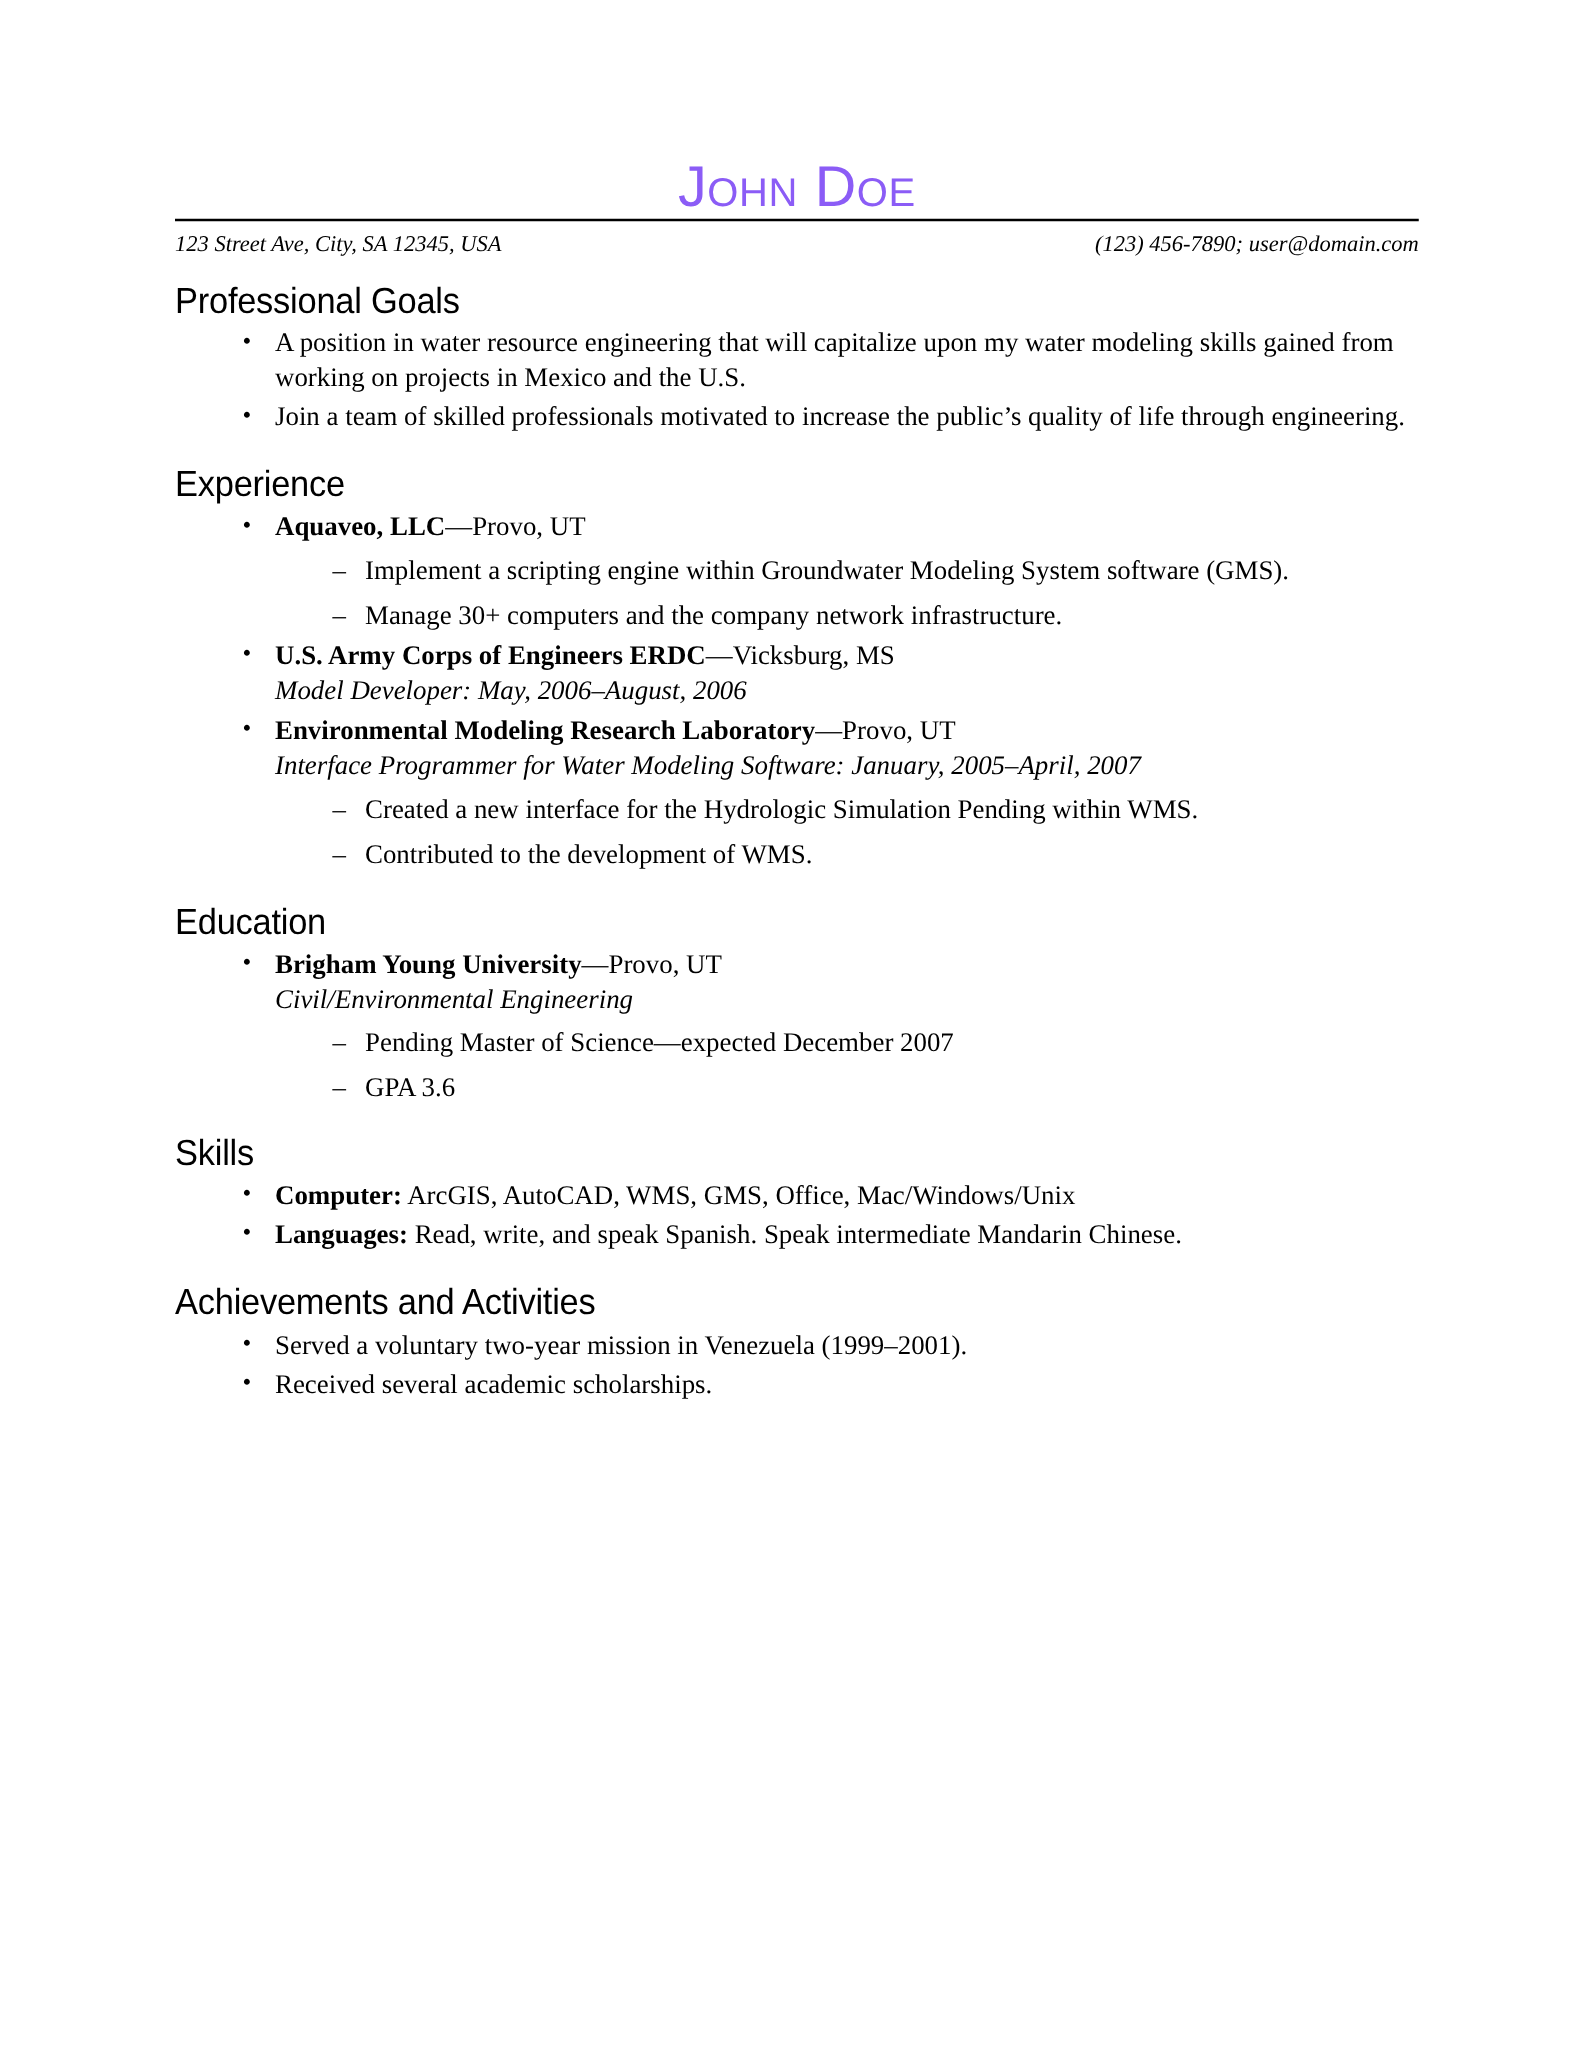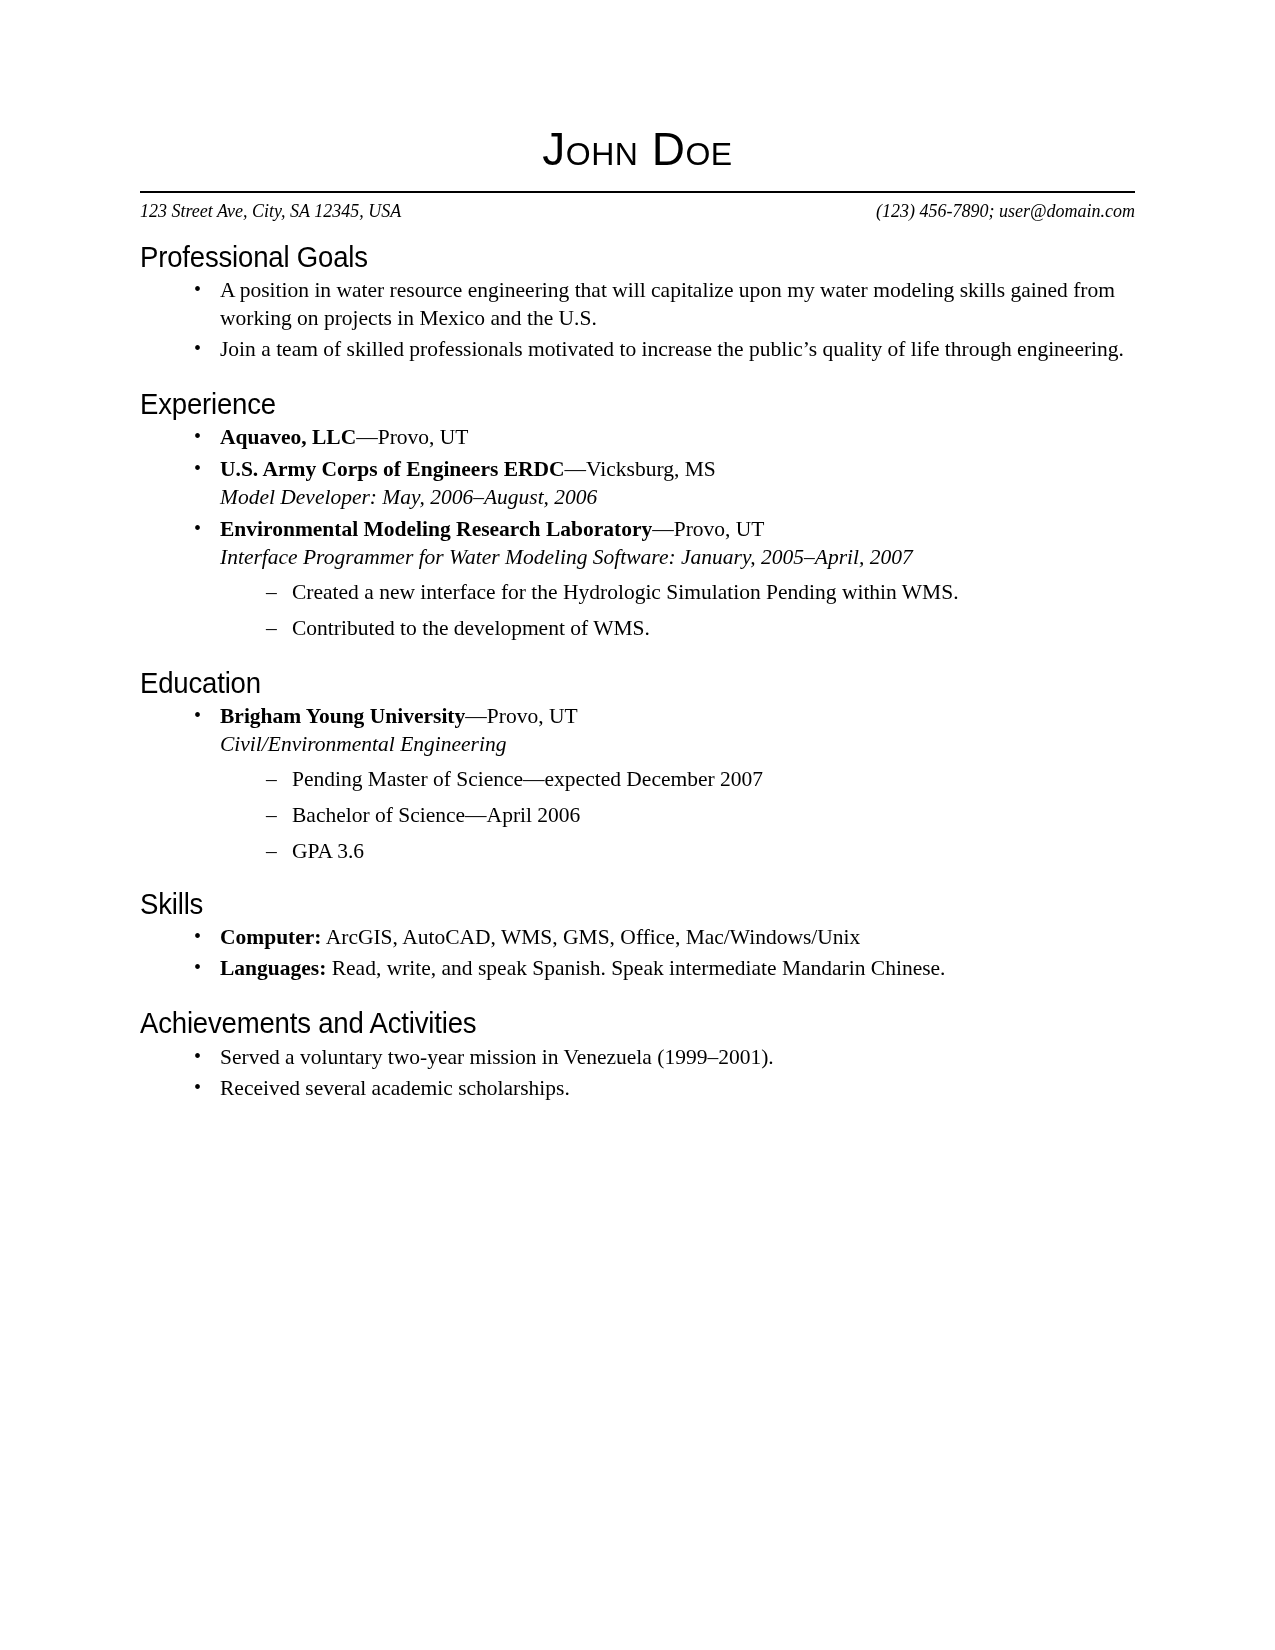--- a/index.html
+++ b/index.html
@@ -30,22 +30,22 @@
   }
   .doc-title {
     font-family: "Liberation Sans", "DejaVu Sans", sans-serif;
     font-size: 46px;
     line-height: 1.0;
     font-weight: 400;
     text-align: center;
     font-variant: small-caps;
     letter-spacing: 0.5px;
     margin: 0;
-    padding-bottom: 19px;
-    color: #000000;
+    padding-bottom: 3px;
+    color: #8b5cf6;
   }
   .title-rule {
     border: 0;
     border-top: 2.2px solid #000;
     margin: 0 0 7px 0;
     width: 100%;
   }
   .contact-row {
     display: flex;
     justify-content: space-between;
@@ -154,20 +154,24 @@
       <li>Join a team of skilled professionals motivated to increase the public’s quality of life through engineering.</li>
     </ul>
   </div>
 
   <div class="section sec-experience">
     <h2 class="section-heading">Experience</h2>
     <ul class="lv1 exp-list">
 
       <li>
         <span class="entry-title"><span class="org">Aquaveo, LLC</span><span>—Provo, UT</span></span>
+        <ul class="lv2">
+          <li>Implement a scripting engine within Groundwater Modeling System software (GMS).</li>
+          <li>Manage 30+ computers and the company network infrastructure.</li>
+        </ul>
       </li>
 
       <li>
         <span class="entry-title"><span class="org">U.S. Army Corps of Engineers ERDC</span><span>—Vicksburg, MS</span></span>
         <span class="entry-role">Model Developer: May, 2006–August, 2006</span>
       </li>
 
       <li>
         <span class="entry-title"><span class="org">Environmental Modeling Research Laboratory</span><span>—Provo, UT</span></span>
         <span class="entry-role">Interface Programmer for Water Modeling Software: January, 2005–April, 2007</span>
@@ -181,21 +185,20 @@
   </div>
 
   <div class="section sec-education">
     <h2 class="section-heading">Education</h2>
     <ul class="lv1 exp-list">
       <li>
         <span class="entry-title"><span class="org">Brigham Young University</span><span>—Provo, UT</span></span>
         <span class="entry-role">Civil/Environmental Engineering</span>
         <ul class="lv2">
           <li>Pending Master of Science—expected December 2007</li>
-          <li>Bachelor of Science—April 2006</li>
           <li>GPA 3.6</li>
         </ul>
       </li>
     </ul>
   </div>
 
   <div class="section sec-skills">
     <h2 class="section-heading">Skills</h2>
     <ul class="lv1 skills-list">
       <li><span class="skill-label">Computer:</span><span> ArcGIS, AutoCAD, WMS, GMS, Office, Mac/Windows/Unix</span></li>

